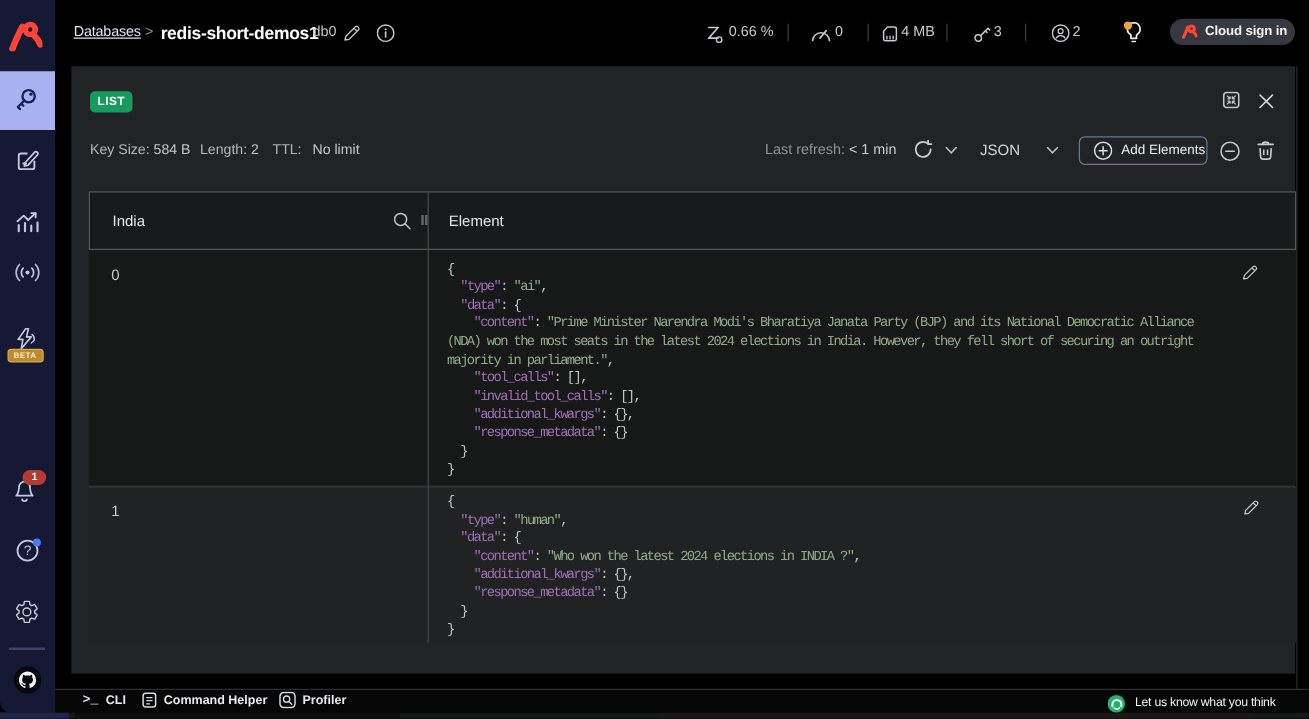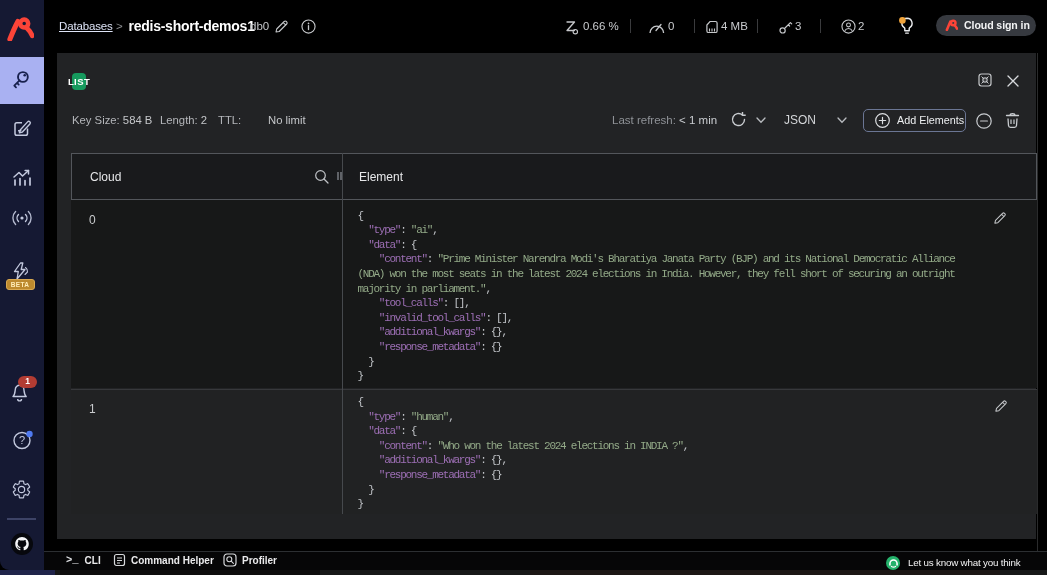--- a/index.html
+++ b/index.html
@@ -11,21 +11,21 @@
 #navsel { left:0; top:57px; width:44px; height:47px; background:#a9b1f2; }
 .sic { color:#c3c9de; }
 
 
 #topbar { left:44px; top:0; width:1003px; height:41px; background:#000; }
 .tb { position:absolute; top:11px; height:30px; display:flex; align-items:center; color:#c9cbce; font-size:11.5px; }
 .sep { position:absolute; top:19px; width:1px; height:14px; background:#3a3b3d; }
 
 
 #panel { left:57px; top:53px; width:979px; height:486px; background:#222325; }
-#listbadge { left:15px; top:20px; width:14px; height:17px; background:#169a5e; border-radius:4px; color:#fff; font-size:9.5px; font-weight:bold; letter-spacing:0.4px; display:flex; align-items:center; justify-content:center; }
+#listbadge { left:15px; top:20px; width:34px; height:17px; background:#169a5e; border-radius:4px; color:#fff; font-size:9.5px; font-weight:bold; letter-spacing:0.4px; display:flex; align-items:center; justify-content:center; }
 #keyname { left:62px; top:21.5px; color:#efefef; font-size:12.3px; letter-spacing:-0.1px; }
 .ctl { position:absolute; color:#c9ccd0; }
 
 #addbtn { left:806px; top:55.5px; width:103px; height:23px; border:1px solid #6b7694; border-radius:5px; display:flex; align-items:center; color:#eceef0; font-size:10.8px; white-space:nowrap; }
 
 
 #thead { left:14px; top:100px; width:966px; height:47px; border:1px solid #53565b; background:#191a1c; }
 #theadtext1 { left:33px; top:117px; font-size:12px; color:#e6e7e9; }
 #theadtext2 { left:302px; top:117px; font-size:12px; color:#e6e7e9; }
 #coldiv { left:285px; top:100px; width:1px; height:361px; background:#46494d; }
@@ -180,21 +180,21 @@
     <rect x="1" y="1" width="12" height="12" rx="2.4" fill="none" stroke="#c6c8cb" stroke-width="1.2"></rect>
     <path d="M3.5 3.5 L6.1 6.1 M6.1 6.1 v-2.1 M6.1 6.1 h-2.1 M10.5 3.5 L7.9 6.1 M7.9 6.1 v-2.1 M7.9 6.1 h2.1 M3.5 10.5 L6.1 7.9 M6.1 7.9 v2.1 M6.1 7.9 h-2.1 M10.5 10.5 L7.9 7.9 M7.9 7.9 v2.1 M7.9 7.9 h2.1" fill="none" stroke="#c6c8cb" stroke-width="1"></path>
   </svg>
   <svg class="abs" style="left:949.5px;top:21.5px;" width="12" height="12" viewBox="0 0 12 12">
     <path d="M1 1 L11 11 M11 1 L1 11" stroke="#d8dadd" stroke-width="1.3" stroke-linecap="round"></path>
   </svg>
 
   <div class="abs" style="left:15px;top:60.5px;font-size:11.3px;color:#c4c6c9;white-space:nowrap;"><span style="color:#b4b6ba;">Key Size:</span> 584 B</div>
   <div class="abs" style="left:103px;top:60.5px;font-size:11.3px;color:#c4c6c9;white-space:nowrap;"><span style="color:#b4b6ba;">Length:</span> 2</div>
   <div class="abs" style="left:161px;top:60.5px;font-size:11.3px;color:#b4b6ba;">TTL:</div>
-  <div class="abs" style="left:199px;top:60.5px;font-size:11.3px;color:#c4c6c9;padding-left:12px;">No limit</div>
+  <div class="abs" style="left:181px;top:60.5px;font-size:11.3px;color:#c4c6c9;padding-left:12px;">No limit</div>
 
   <div class="ctl" style="left:555px;top:60.5px;font-size:11.5px;"><span style="color:#8f9297;">Last refresh:</span> &lt; 1 min</div>
   <svg class="ctl" style="left:673px;top:58px;" width="17" height="17" viewBox="0 0 17 17">
     <path d="M14.5 8.5 a6 6 0 1 1 -2.2-4.6" fill="none" stroke="#c9ccd0" stroke-width="1.4" stroke-linecap="round"></path>
     <path d="M12.5 1 v3.2 h3.2" fill="none" stroke="#c9ccd0" stroke-width="1.4" stroke-linejoin="round"></path>
   </svg>
   <svg class="ctl" style="left:699px;top:64px;" width="10" height="7" viewBox="0 0 10 7">
     <path d="M1 1 L5 5.3 L9 1" fill="none" stroke="#b9bcc0" stroke-width="1.3" stroke-linecap="round"></path>
   </svg>
   <div class="ctl" style="left:727px;top:60px;font-size:12px;color:#d4d6d9;">JSON</div>
@@ -215,21 +215,21 @@
   <svg class="ctl" style="left:948px;top:59px;" width="15" height="17" viewBox="0 0 15 17">
     <path d="M1.5 3.5 h12 M5 3.5 c0-2.4 5-2.4 5 0" fill="none" stroke="#c9ccd0" stroke-width="1.3" stroke-linecap="round"></path>
     <path d="M3 6.5 l.5 7 a2 2 0 0 0 2 1.8 h4 a2 2 0 0 0 2-1.8 l.5-7" fill="none" stroke="#c9ccd0" stroke-width="1.3"></path>
     <path d="M6 7.5 v4.5 M9 7.5 v4.5" stroke="#c9ccd0" stroke-width="1.2"></path>
   </svg>
 
   <div class="abs" id="thead"></div>
   <div class="abs" id="row0"></div>
   <div class="abs" id="row1"></div>
   <div class="abs" id="coldiv"></div>
-  <div class="abs" id="theadtext1">Cloud</div>
+  <div class="abs" id="theadtext1">India</div>
   <div class="abs" id="theadtext2">Element</div>
   <svg class="abs" style="left:257px;top:116px;" width="16" height="16" viewBox="0 0 16 16">
     <circle cx="6.5" cy="6.5" r="4.8" fill="none" stroke="#c0c3c7" stroke-width="1.2"></circle>
     <path d="M10 10 L14 14" stroke="#c0c3c7" stroke-width="1.2" stroke-linecap="round"></path>
   </svg>
   <div class="abs" style="left:280px;top:119px;width:1.5px;height:8px;background:#606368;"></div>
   <div class="abs" style="left:283px;top:119px;width:1.5px;height:8px;background:#606368;"></div>
 
   <div class="idx" style="top:159.5px;">0</div>
   <div class="idx" style="top:348.5px;">1</div>

